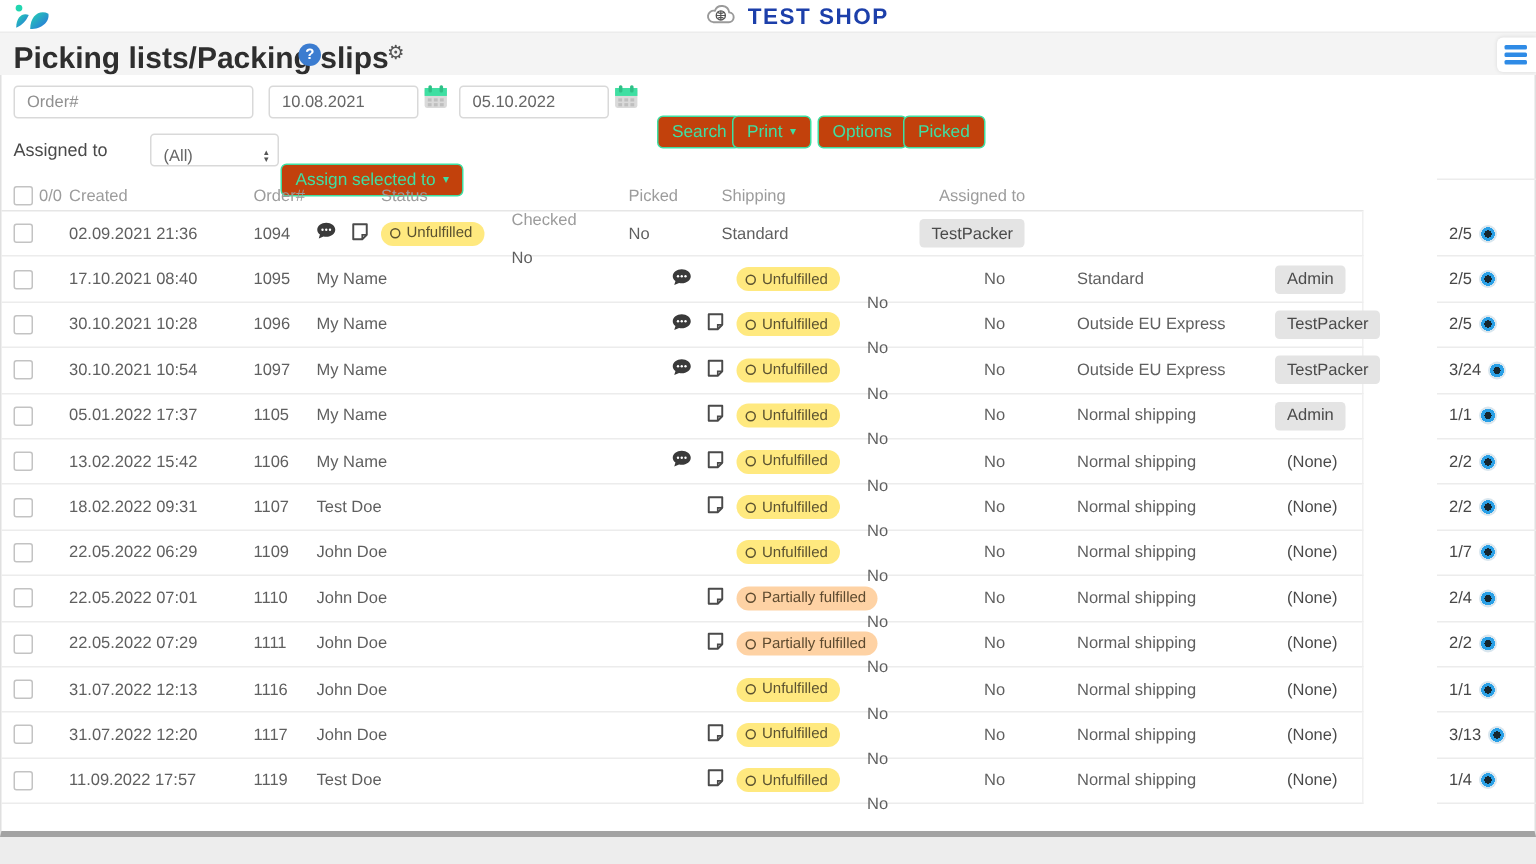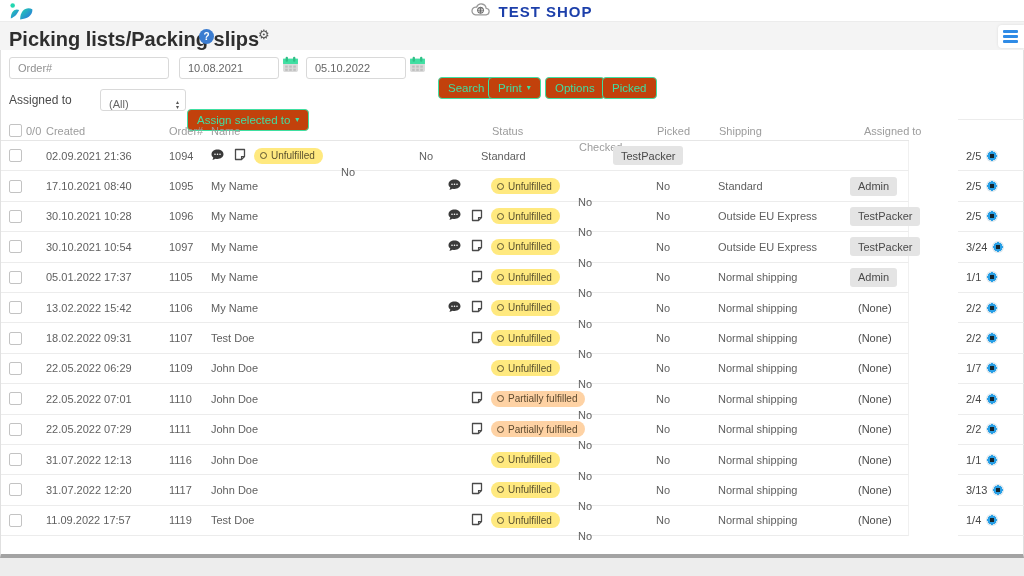--- a/index.html
+++ b/index.html
@@ -188,21 +188,20 @@
       <span class="caret">▾</span>
     </button>
 
     <div class="thead">
       <span class="c-check">
         <span class="checkbox"></span>
         <span>0/0</span>
       </span>
       <span class="c-created">Created</span>
       <span class="c-order">Order#</span>
-      <span class="c-name">Name</span>
       <span class="c-chat"></span>
       <span class="c-note"></span>
       <span class="c-status">Status</span>
       <span class="c-checked">Checked</span>
       <span class="c-picked">Picked</span>
       <span class="c-shipping">Shipping</span>
       <span class="c-assigned">Assigned to</span>
     </div>
     <div class="side-topline"></div>
 

